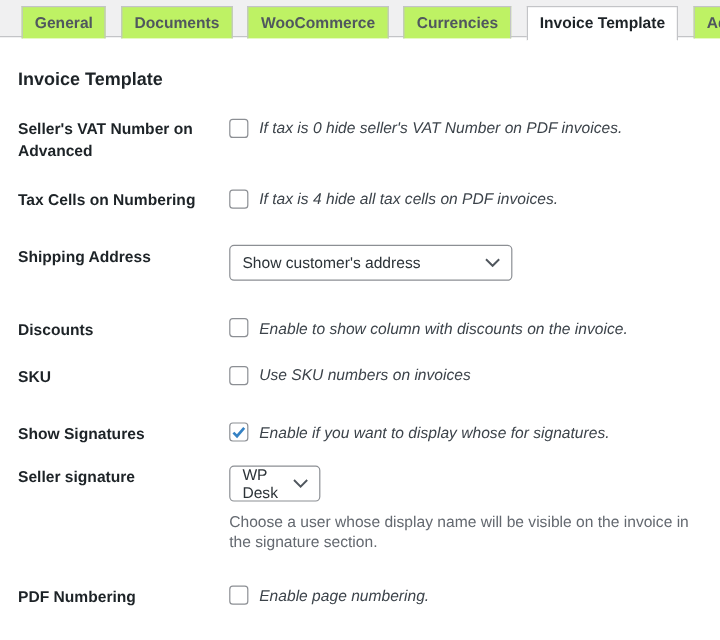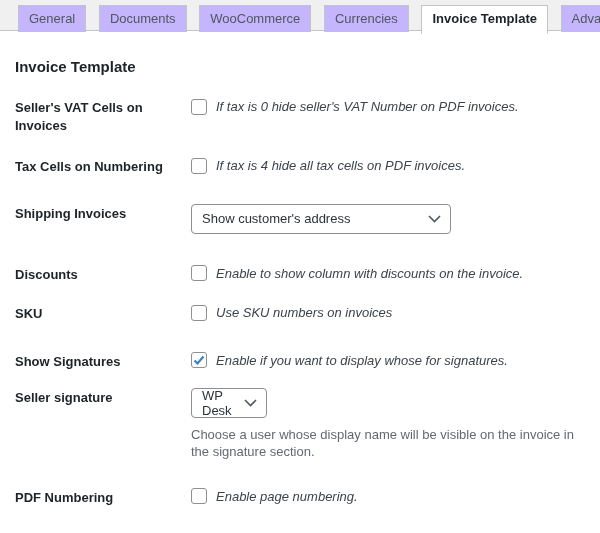--- a/index.html
+++ b/index.html
@@ -15,26 +15,27 @@
     border-bottom:1px solid #c3c4c7;
     height:31px;
     white-space:nowrap;
   }
   .tab {
     display:inline-block;
     padding:5px 10px 6px;
     margin-right:9px;
     border:1px solid #c3c4c7;
     border-bottom:none;
-    background:#c4b5fd;
+    background:#bef264;
     color:#50575e;
     font-size:13px;
     cursor:pointer;
     position:relative;
     top:1px;
+    font-weight:bold;
   }
   .tab.active {
     background:#ffffff;
     color:#1d2327;
     font-weight:bold;
     border-bottom:1px solid #ffffff;
     margin-bottom:-1px;
     padding-bottom:7px;
   }
   
@@ -82,21 +83,21 @@
     align-items:center;
     justify-content:space-between;
     height:30px;
     border:1px solid #8c8f94;
     border-radius:4px;
     background:#fff;
     padding:0 9px 0 10px;
     color:#2c3338;
     cursor:pointer;
   }
-  .select--address { width:260px; }
+  .select--address { width:236px; }
   .select--user { width:76px; }
   .chev { display:inline-flex; margin-left:8px; }
   .description {
     color:#646970;
     margin-top:9px;
     font-size:13px;
     line-height:1.3;
   }
 </style>
 </head>
@@ -109,21 +110,21 @@
   <span class="tab">Currencies</span>
   <span class="tab active">Invoice Template</span>
   <span class="tab">Advanced Sending</span>
 </div>
 
 <div class="content">
 
   <h2 class="section-title">Invoice Template</h2>
 
   <div class="row mt23">
-    <div class="row-label">Seller's VAT Cells on Invoices</div>
+    <div class="row-label">Seller's VAT Number on Advanced</div>
     <div>
       <label class="cb-label">
         <span class="cb">
           
         </span>
         <span class="cb-text">If tax is 0 hide seller's VAT Number on PDF invoices.</span>
       </label>
     </div>
   </div>
 
@@ -133,21 +134,21 @@
       <label class="cb-label">
         <span class="cb">
           
         </span>
         <span class="cb-text">If tax is 4 hide all tax cells on PDF invoices.</span>
       </label>
     </div>
   </div>
 
   <div class="row mt27">
-    <div class="row-label">Shipping Invoices</div>
+    <div class="row-label">Shipping Address</div>
     <div>
       <div class="select select--address">
         <span>Show customer's address</span>
         <span class="chev">
           <svg width="13" height="8" viewBox="0 0 13 8">
               <polyline points="1,1 6.5,6.5 12,1" fill="none" stroke="#50575e" stroke-width="1.6"></polyline>
             </svg>
         </span>
       </div>
     </div>

